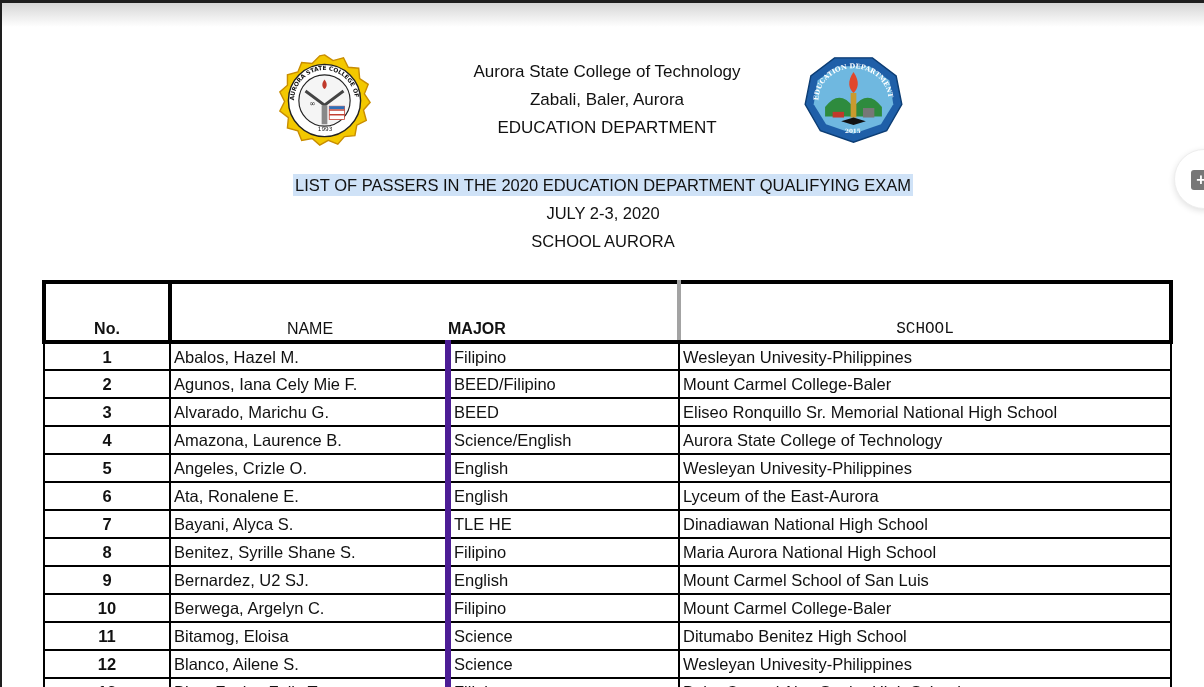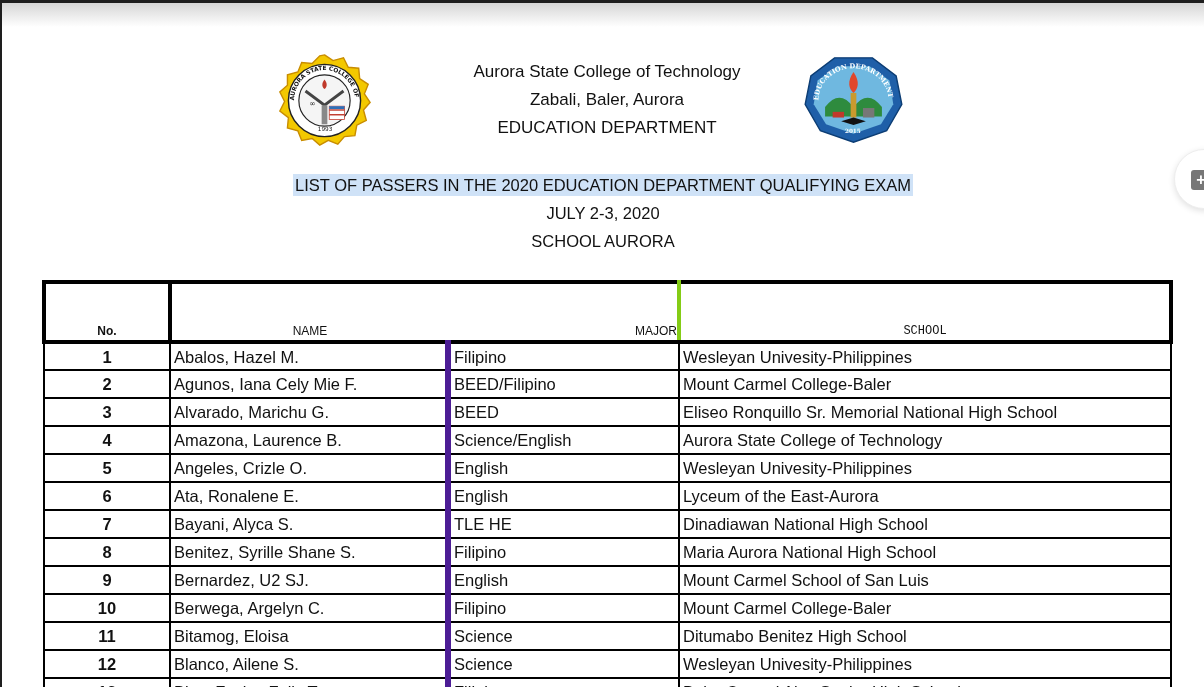--- a/index.html
+++ b/index.html
@@ -47,26 +47,26 @@
       position: absolute; left: 40px; top: 277px; width: 1127px;
       border-collapse: collapse; font-family: "Liberation Sans", sans-serif; color: #111;
       table-layout: fixed;
     }
     .tbl col.c1 { width: 126px; }
     .tbl col.c2 { width: 278px; }
     .tbl col.c3 { width: 231px; }
     .tbl col.c4 { width: 492px; }
 
     .tbl th {
-      height: 60px; vertical-align: bottom; font-size: 12px; padding-bottom: 2px;
+      height: 60px; vertical-align: bottom; font-size: 16px; padding-bottom: 2px;
       border-top: 4px solid #000; border-bottom: 4px solid #000;
     }
     .th-no { border-left: 4px solid #000; border-right: 4px solid #000; font-weight: bold; }
     .th-name { font-weight: normal; text-align: center; }
-    .th-major { font-weight: normal; text-align: right; border-right: 4px solid #84cc16; }
+    .th-major { font-weight: bold; text-align: left; border-right: 4px solid #a3a3a3; }
     .th-school { font-weight: normal; text-align: center; border-right: 4px solid #000; font-family: Liberation Mono, monospace; }
 
     .tbl td {
       height: 28px; font-size: 16.5px; padding: 0 3px; white-space: nowrap; overflow: hidden;
       border-bottom: 2px solid #000; line-height: 24px;
     }
     .td-no { text-align: center; font-weight: bold; border-left: 2px solid #000; border-right: 2px solid #000; }
     .td-name { border-right: 6px solid #4c1d95; }
     .td-major { border-right: 2px solid #000; }
     .td-school { border-right: 2px solid #000; }

